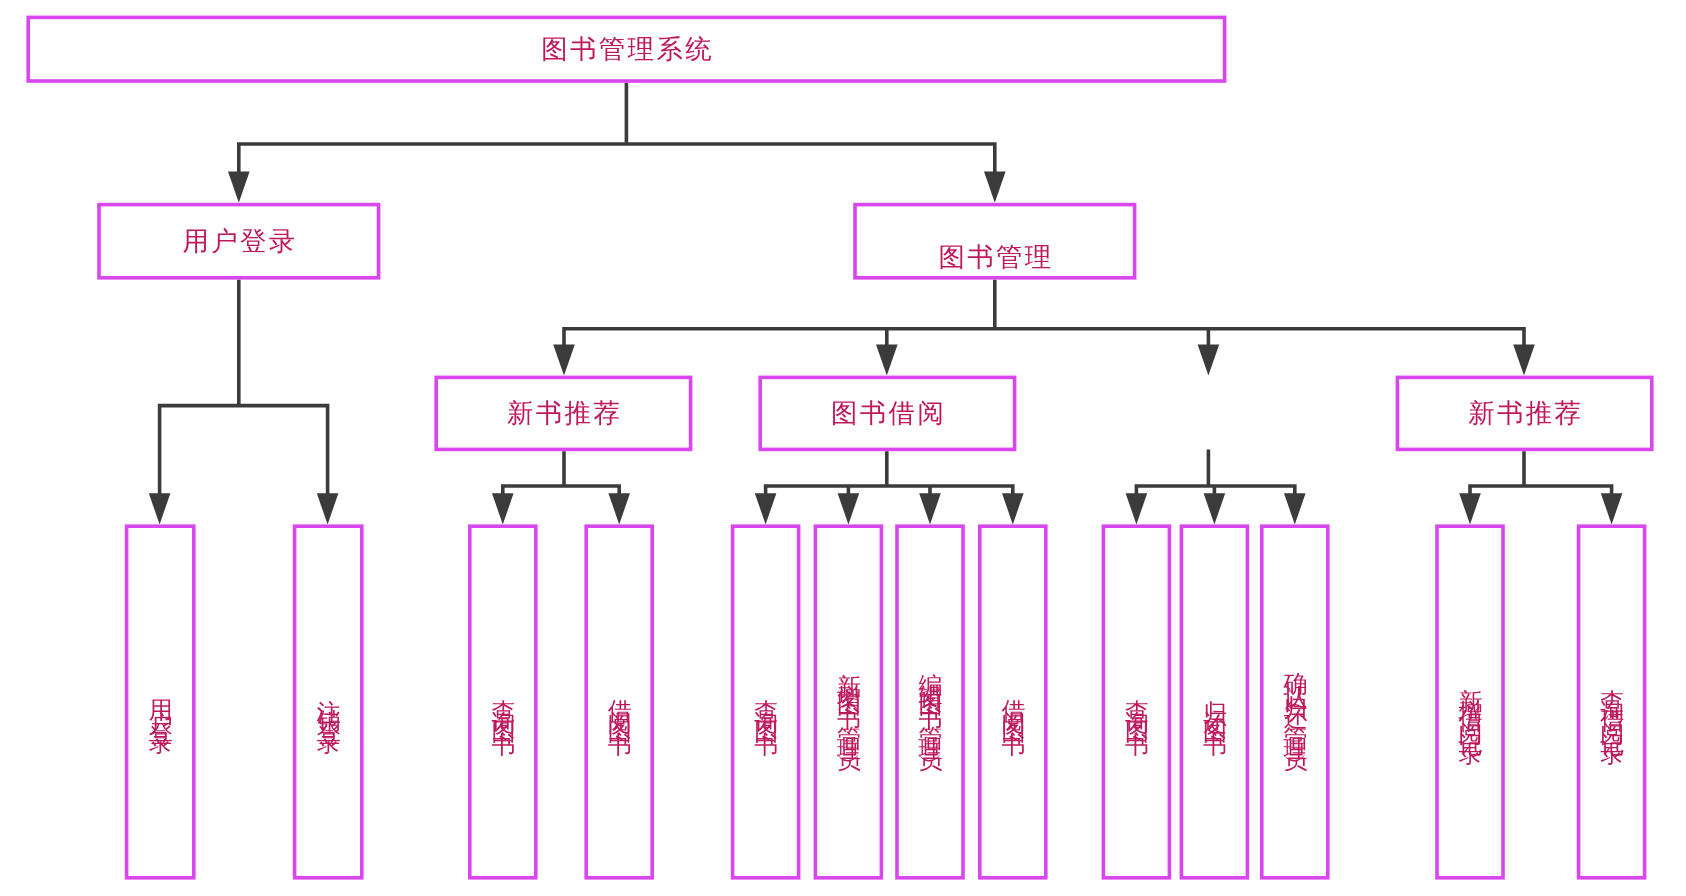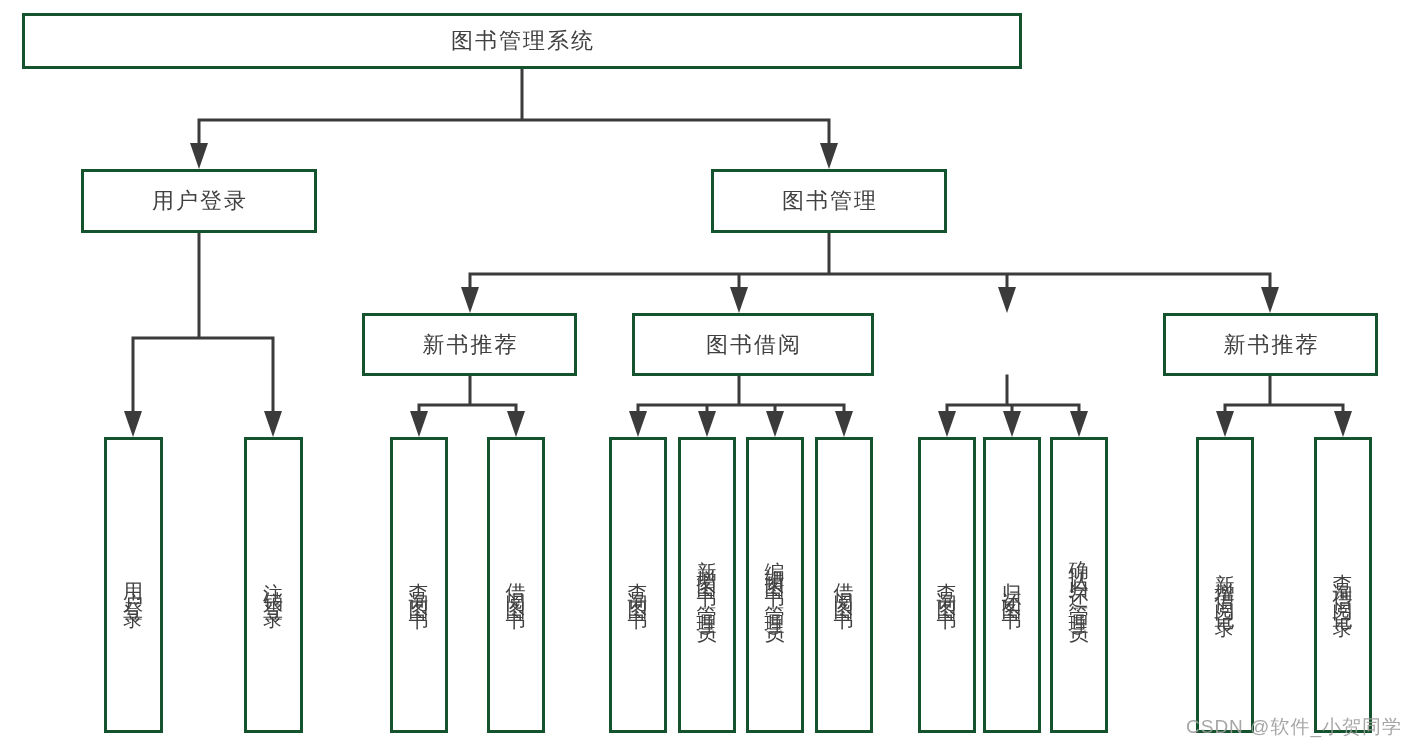--- a/index.html
+++ b/index.html
@@ -16,25 +16,25 @@
     overflow: hidden;
   }
   #connectors {
     position: absolute;
     left: 0; top: 0;
     width: 1405px; height: 747px;
   }
   .node {
     position: absolute;
     background: #ffffff;
-    border: 3px solid #14532d;
+    border: 3px solid #d946ef;
     display: flex;
     align-items: center;
     justify-content: center;
-    color: #404040;
+    color: #be185d;
   }
   .hbox { font-size: 22px; letter-spacing: 2px; }
   .hbox span { transform: translateX(1px); }
   .vbox { font-size: 20px; }
   .vbox .vtext {
     writing-mode: vertical-lr;
     text-orientation: mixed;
     letter-spacing: 9px;
     line-height: 1.1;
     white-space: nowrap;
@@ -95,28 +95,28 @@
     </g>
   </svg>
 
   <div class="node hbox" style="left:22px; top:13px; width:1000px; height:56px;">
     <span>图书管理系统</span>
   </div>
 
   <div class="node hbox" style="left:81px; top:169px; width:236px; height:64px;">
     <span>用户登录</span>
   </div>
-  <div class="node hbox" style="left:711px; top:169px; width:236px; height:64px;">
+  <div class="node hbox" style="left:711px; top:169px; width:236px; height:64px;align-items:flex-end;">
     <span>图书管理</span>
   </div>
 
   <div class="node hbox" style="left:362px; top:313px; width:215px; height:63px;">
     <span>新书推荐</span>
   </div>
-  <div class="node hbox" style="left:632px; top:313px; width:242px; height:63px;">
+  <div class="node hbox" style="left:632px; top:313px; width:215px; height:63px;">
     <span>图书借阅</span>
   </div>
   <div class="node hbox" style="left:1163px; top:313px; width:215px; height:63px;">
     <span>新书推荐</span>
   </div>
 
   <div class="node vbox" style="left:104px; top:437px; width:59px; height:296px;">
     <span class="vtext">用户登录</span>
   </div>
   <div class="node vbox" style="left:244px; top:437px; width:59px; height:296px;">
@@ -153,15 +153,14 @@
     <span class="vtext">确认归还（管理员）</span>
   </div>
 
   <div class="node vbox" style="left:1196px; top:437px; width:58px; height:296px;">
     <span class="vtext">新增借阅记录</span>
   </div>
   <div class="node vbox" style="left:1314px; top:437px; width:58px; height:296px;">
     <span class="vtext">查询借阅记录</span>
   </div>
 
-  <div class="watermark">CSDN @软件_小贺同学</div>
 
 </div>
 
 </body></html>

